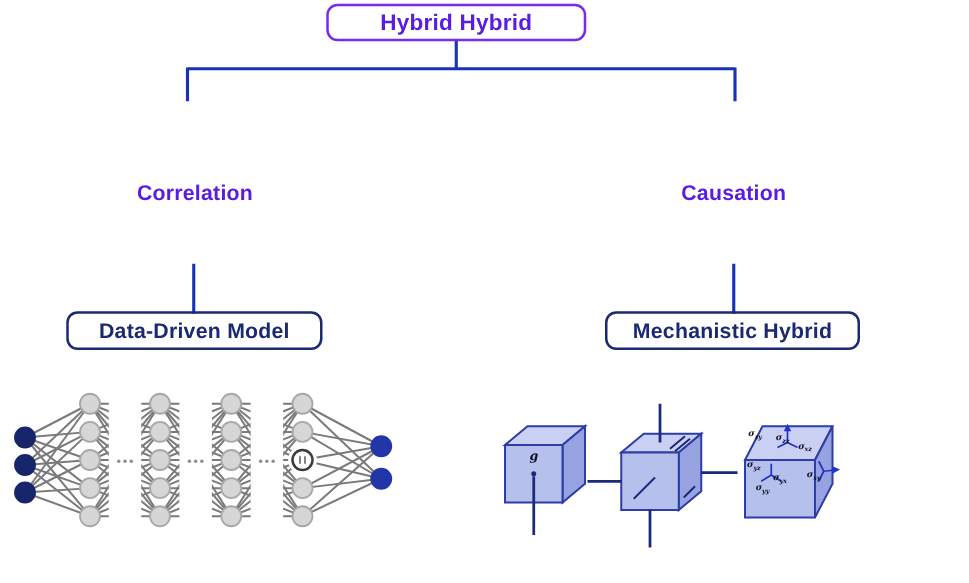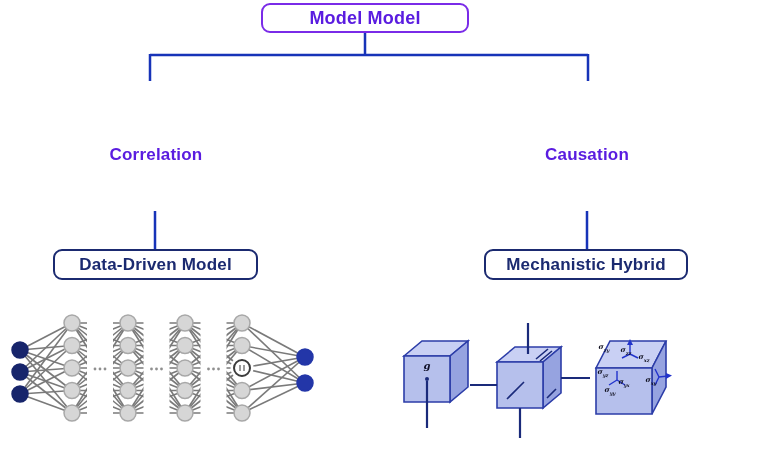--- a/index.html
+++ b/index.html
@@ -43,21 +43,21 @@
 </head>
 <body>
 
 <div class="canvas">
 
   <svg class="overlay" width="775" height="466">
     <path class="tree-path" d="M365 32 L365 56 M150 55 L588 55 M150 54 L150 81 M588 54 L588 81 M155 211 L155 251 M587 211 L587 251"></path>
   </svg>
 
   <div class="node-box hybrid-box" style="left:261px;top:3px;width:208px;height:30px;">
-    <span>Model Model</span>
+    <span>Hybrid Hybrid</span>
   </div>
 
   <div class="branch-label" style="left:86px;top:145px;width:140px;">Correlation</div>
   <div class="branch-label" style="left:517px;top:145px;width:140px;">Causation</div>
 
   <div class="node-box navy-box" style="left:53px;top:249px;width:205px;height:31px;">
     <span>Data-Driven Model</span>
   </div>
   <div class="node-box navy-box" style="left:484px;top:249px;width:204px;height:31px;">
     <span>Mechanistic Hybrid</span>

